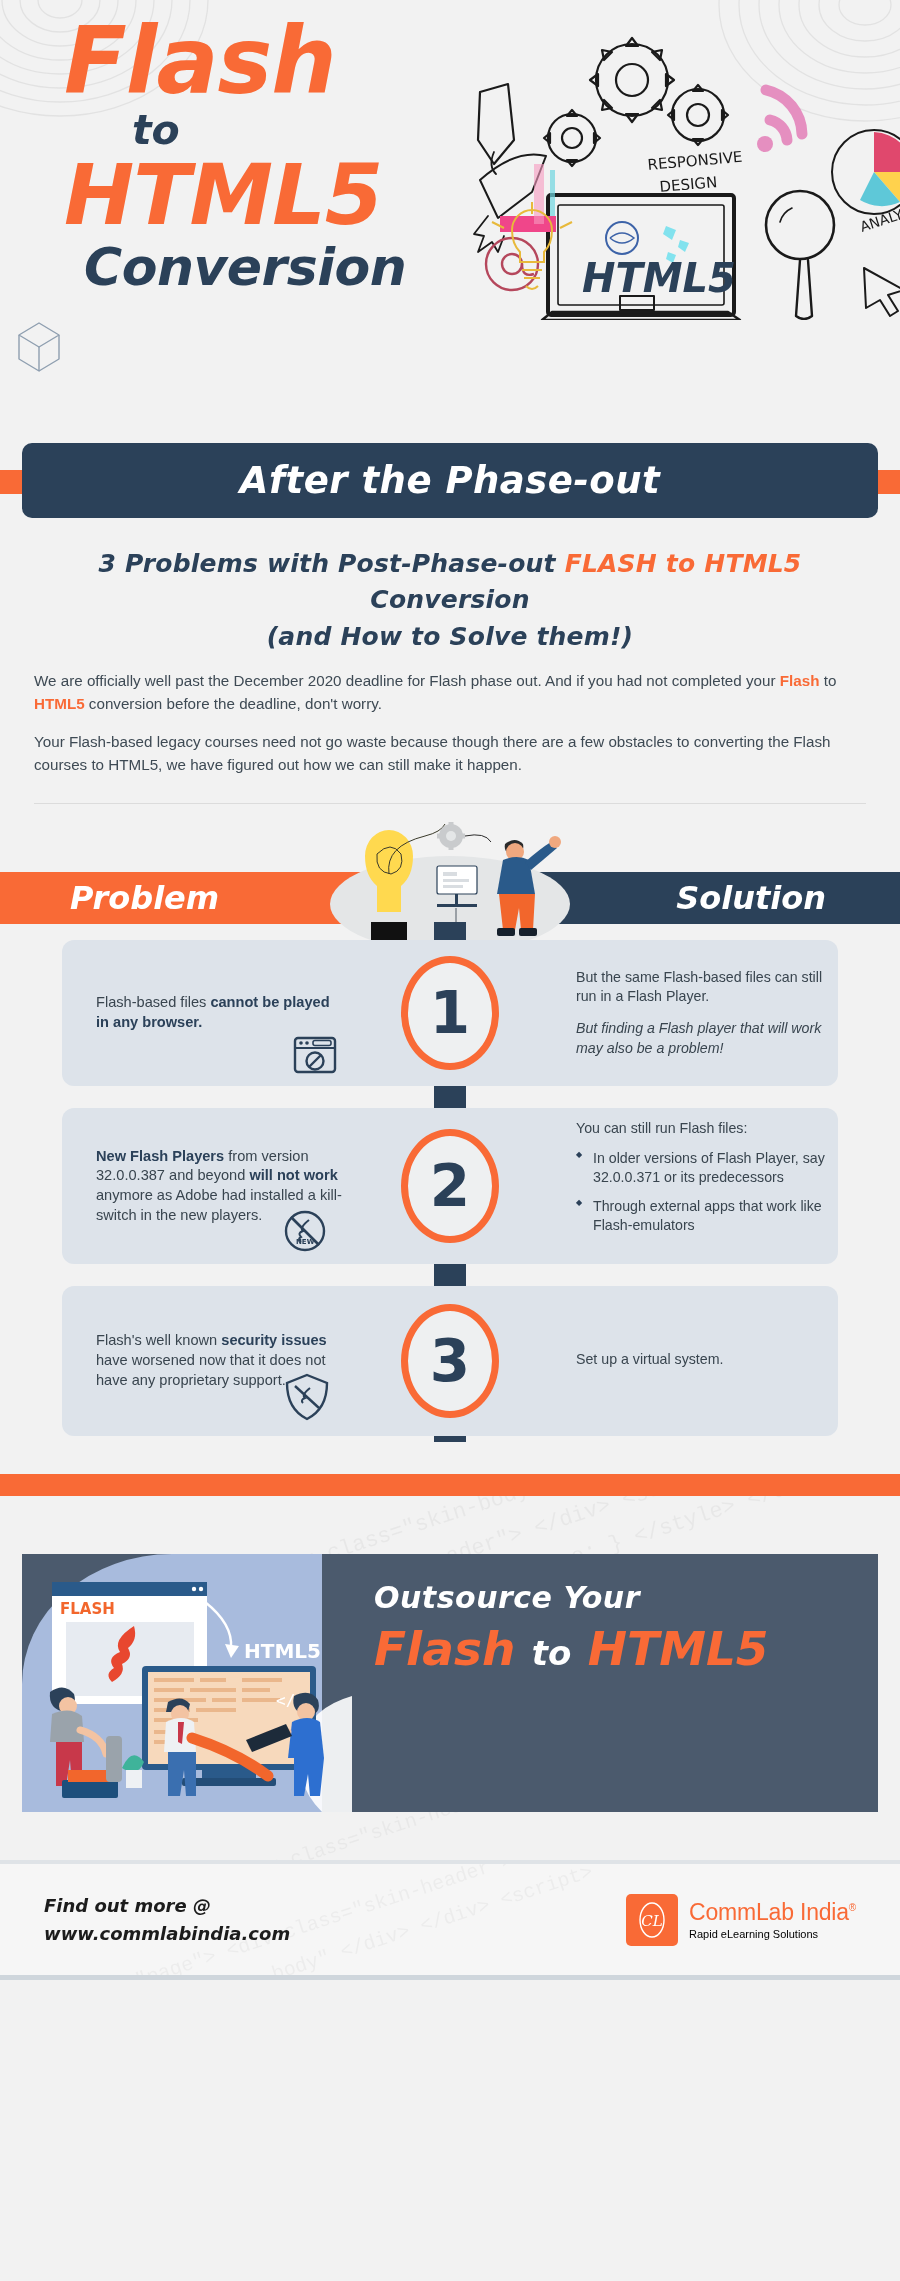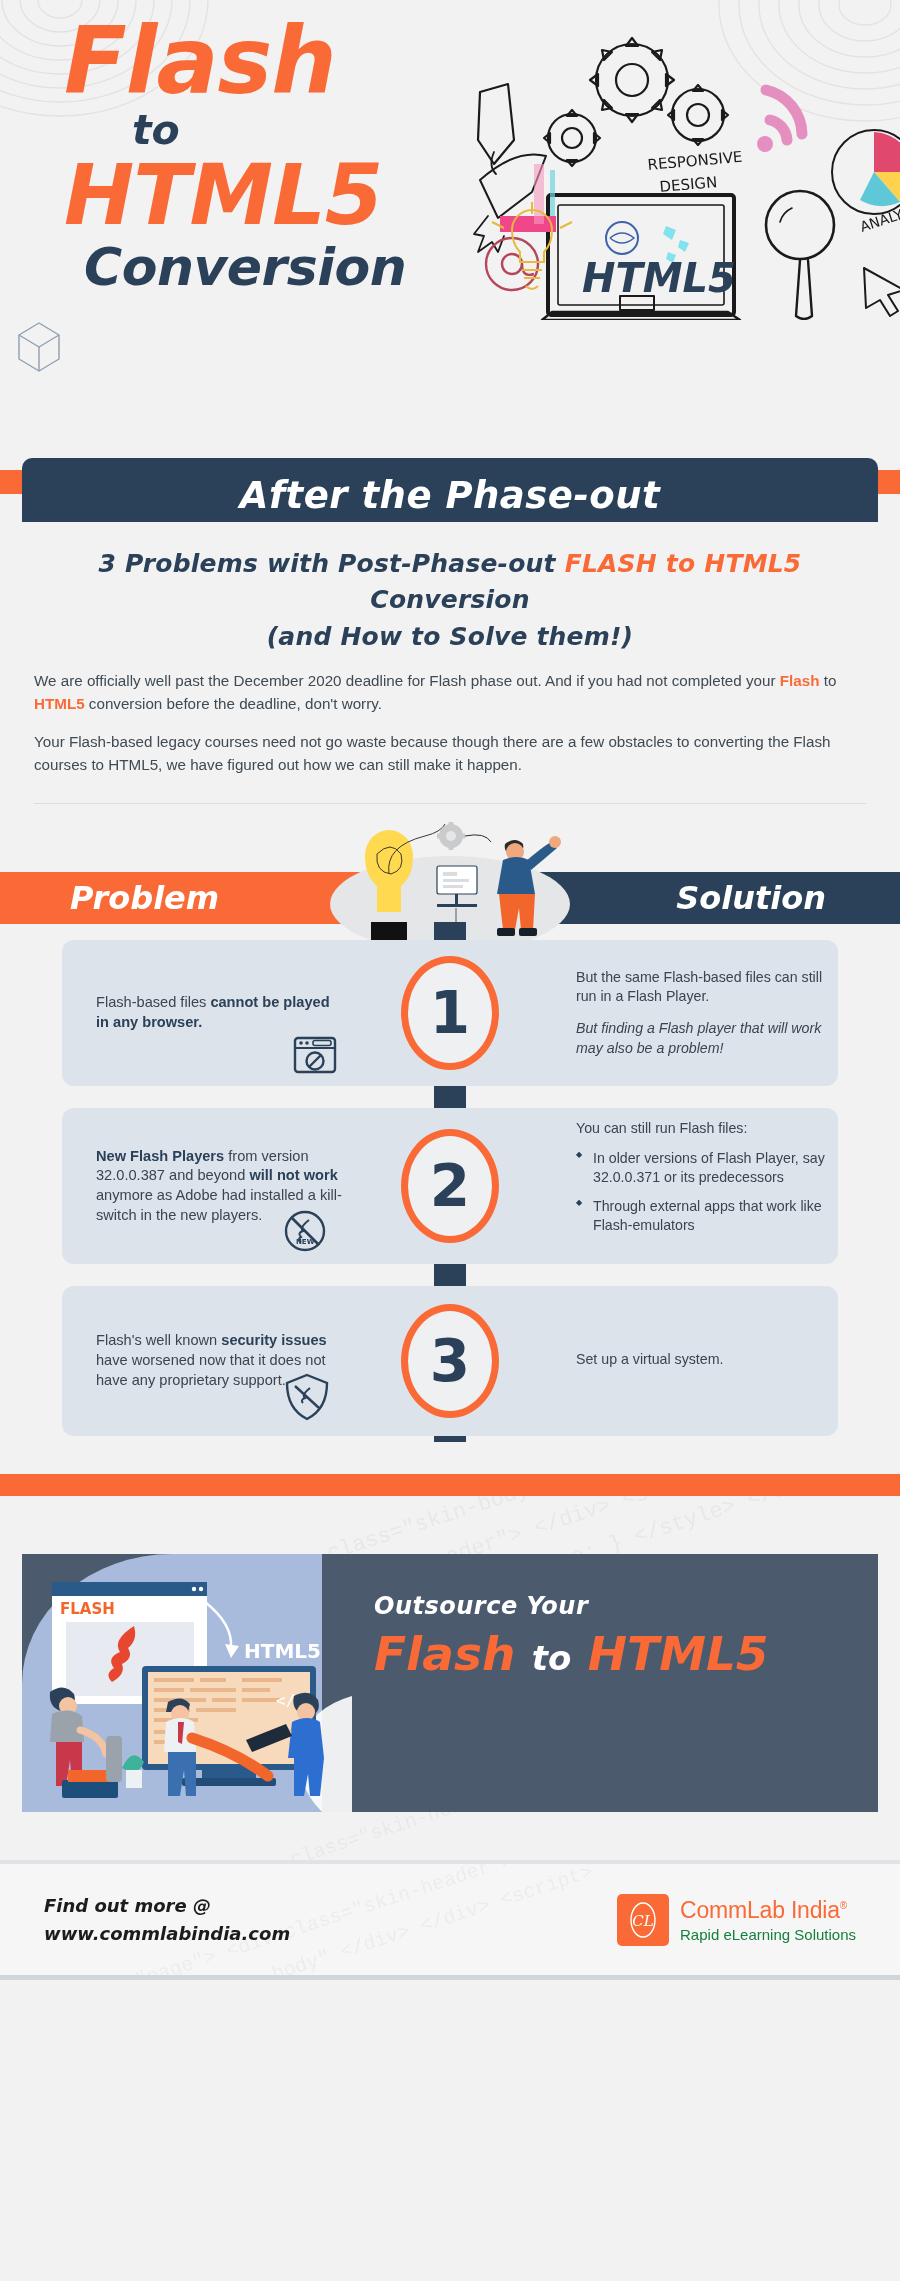--- a/index.html
+++ b/index.html
@@ -43,21 +43,21 @@
 
   .hero-art { position: absolute; right: 0; top: 20px; width: 430px; height: 300px; }
 
   
   .banner-wrap { position: relative; height: 80px; margin-top: 2px; }
   .banner-stripe {
     position: absolute; left: 0; right: 0; top: 28px; height: 24px;
     background: #f96a36;
   }
   .banner {
-    position: absolute; left: 22px; right: 22px; top: 16px; height: 75px;
+    position: absolute; left: 22px; right: 22px; top: 1px; height: 75px;
     background: #2b4159; border-radius: 10px;
     display: flex; align-items: center; justify-content: center;
   }
   .banner-text {
     font-family: "DejaVu Sans", sans-serif; font-style: italic; font-weight: 700;
     color: #ffffff; font-size: 37px; letter-spacing: 0.5px;
   }
 
   
   .intro { position: relative; padding: 24px 34px 18px 34px; background: #f2f2f2; }
@@ -152,21 +152,21 @@
     background: #4b5a6d;
   }
   .out-blue {
     position: absolute; left: 0; top: 0; width: 300px; height: 258px;
     background: #a8bbdd; border-top-left-radius: 150px 130px;
   }
   .out-art { position: absolute; left: 0; top: 0; width: 330px; height: 258px; }
   .out-copy { position: absolute; left: 352px; top: 26px; right: 16px; }
   .o1 {
     font-family: "DejaVu Sans", sans-serif; font-style: italic; font-weight: 700;
-    font-size: 24px; color: #ffffff; letter-spacing: 0.5px; margin-top: 12px;
+    font-size: 30px; color: #ffffff; letter-spacing: 0.5px;
   }
   .o2 {
     font-family: "DejaVu Sans", sans-serif; font-style: italic; font-weight: 700;
     font-size: 47px; color: #f96a36; line-height: 1.18; margin-top: 6px;
   }
   .o2 .w { color: #ffffff; font-size: 34px; }
   .o3 {
     font-family: "DejaVu Sans", sans-serif; font-style: italic; font-weight: 700;
     font-size: 32px; color: #ffffff; margin-top: 4px;
   }
@@ -186,21 +186,21 @@
   .brand { display: flex; align-items: center; gap: 11px; position: relative; z-index: 2; }
   .brand-mark {
     width: 52px; height: 52px; background: #f96a36; border-radius: 5px;
     display: flex; align-items: center; justify-content: center;
   }
   .brand-name {
     font-size: 23px; color: #f96a36; font-weight: 400; letter-spacing: -0.2px;
     position: relative;
   }
   .brand-name sup { font-size: 10px; vertical-align: super; }
-  .brand-sub { font-size: 15px; color: #15803d; margin-top: 2px; }
+  .brand-sub { font-size: 11px; color: #000000; margin-top: 2px; }
 </style>
 </head>
 <body>
 
 <div class="page">
 
   <div class="hero">
 
     <svg class="rings" style="left:-60px;top:-70px;width:290px;height:230px" viewBox="0 0 290 230">
       <g fill="none" stroke="#e2e2e2" stroke-width="1.3">

